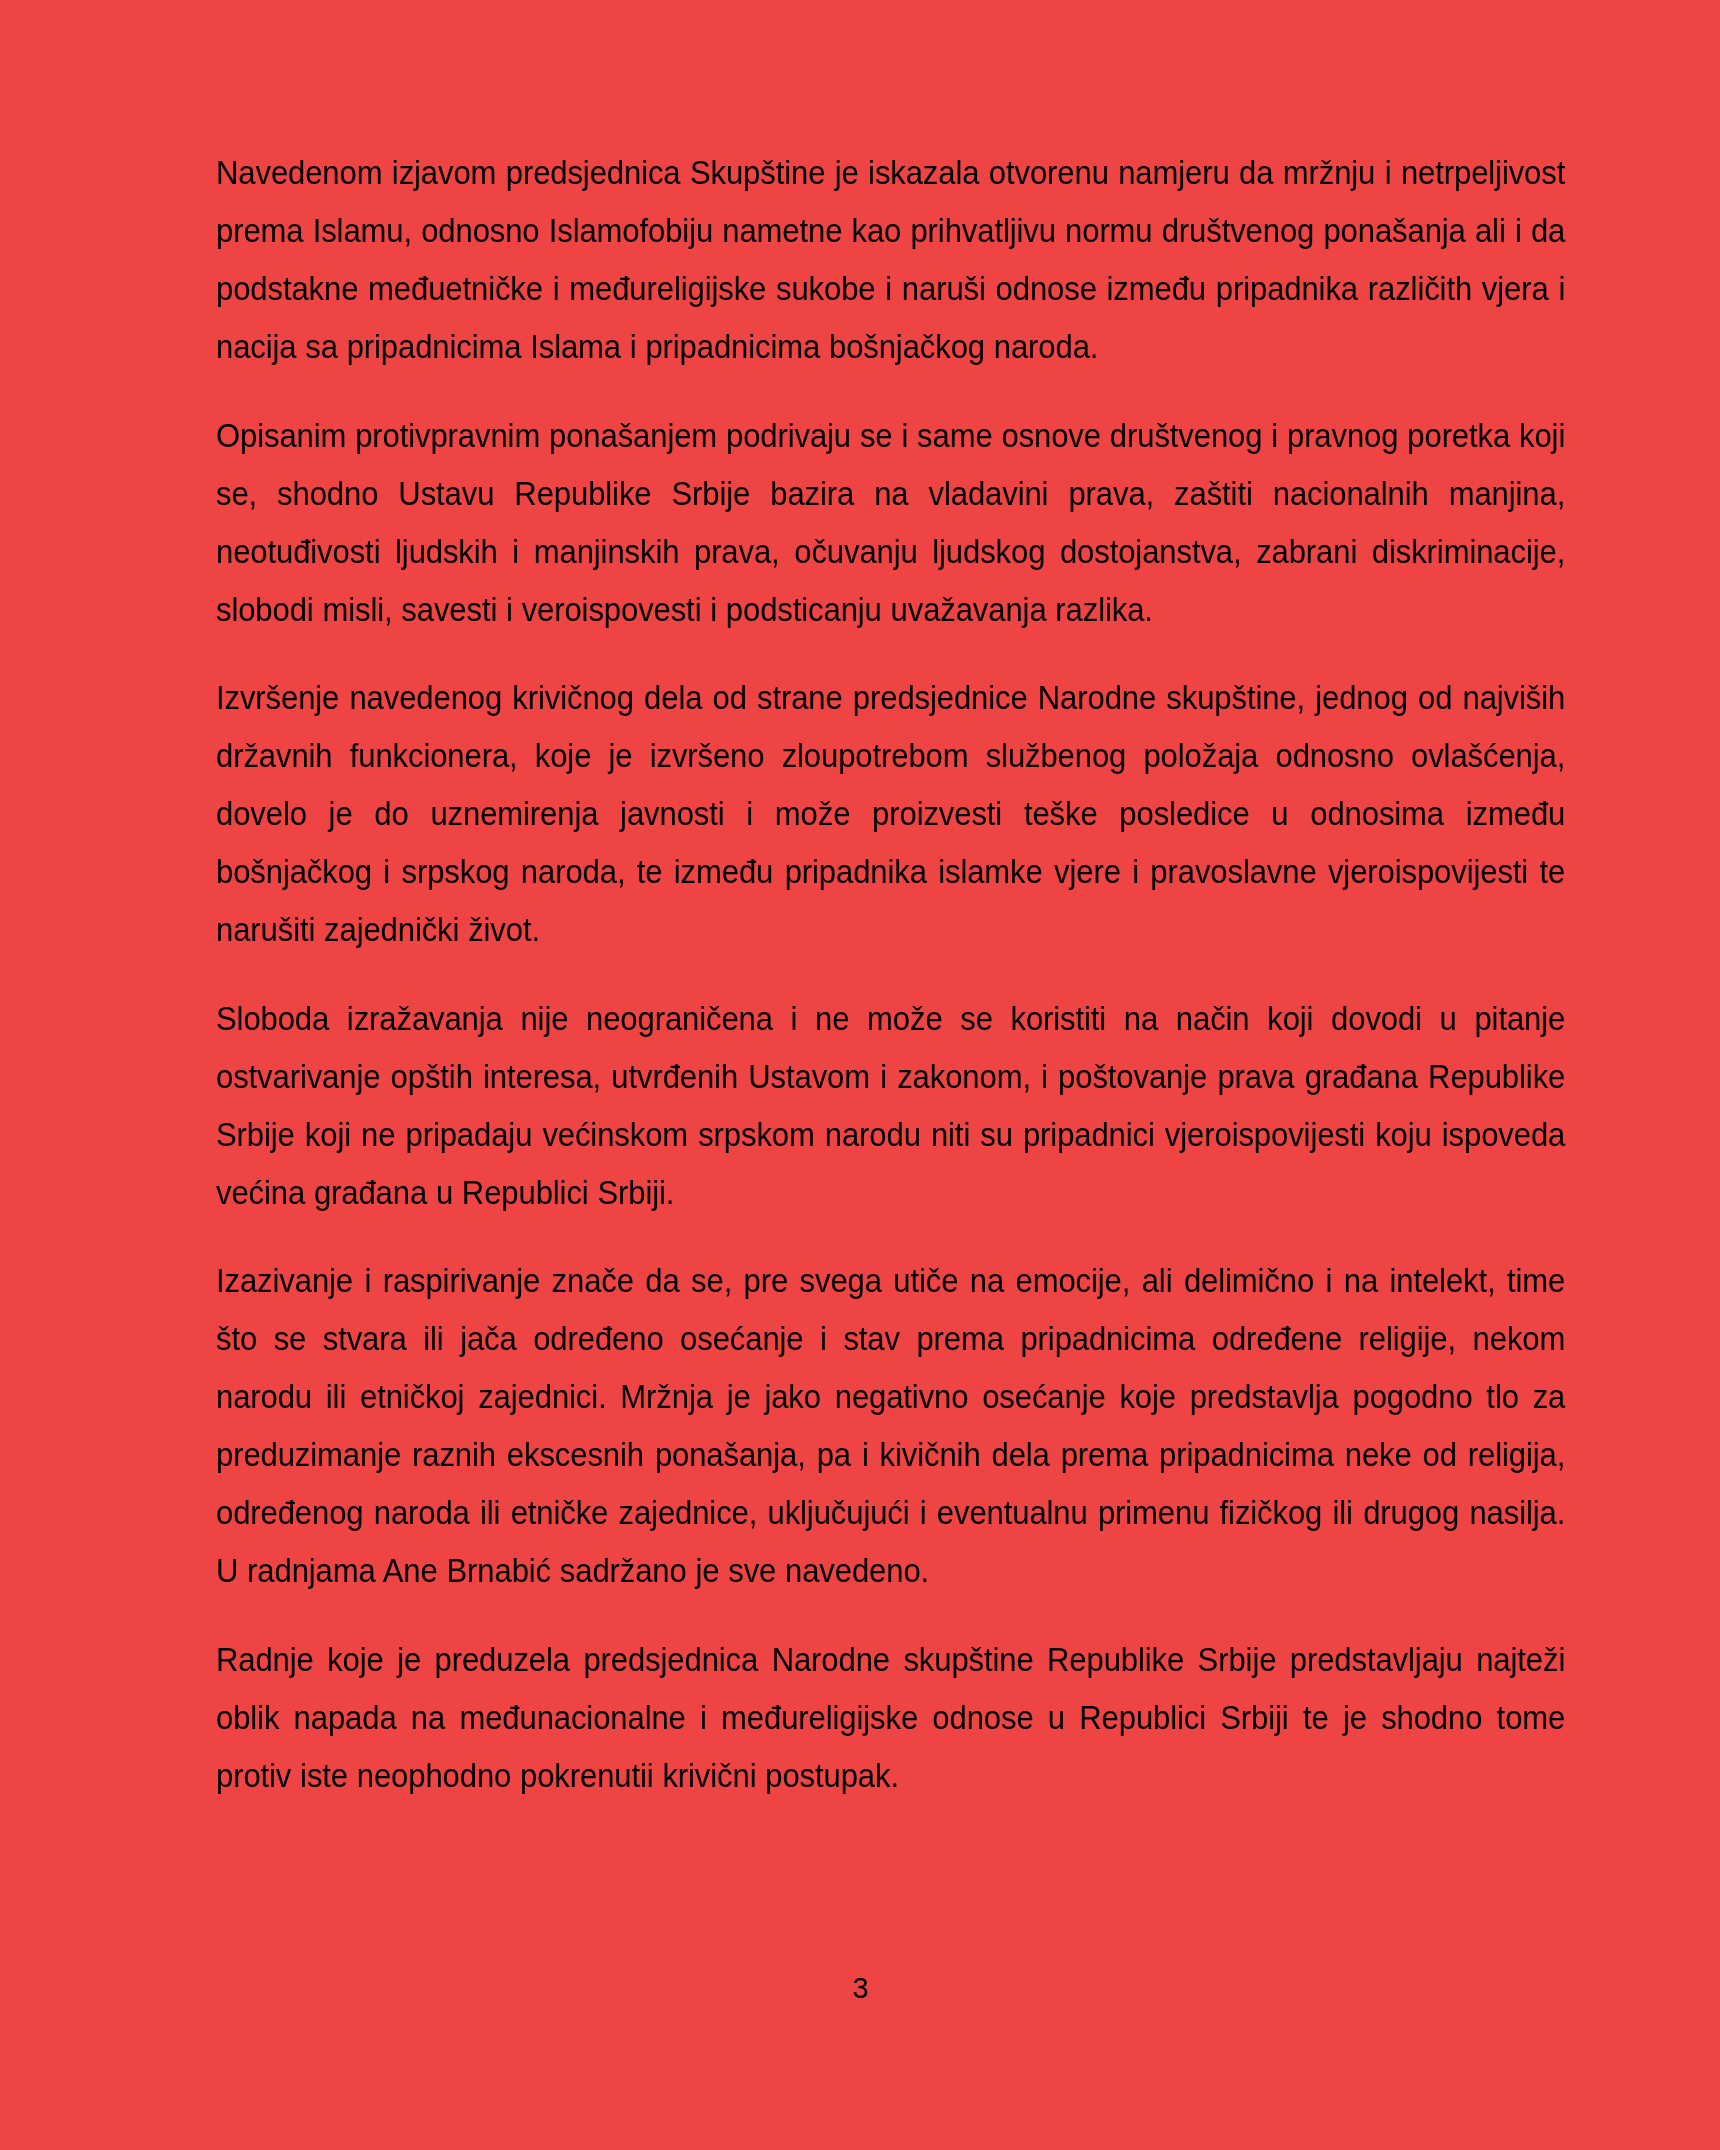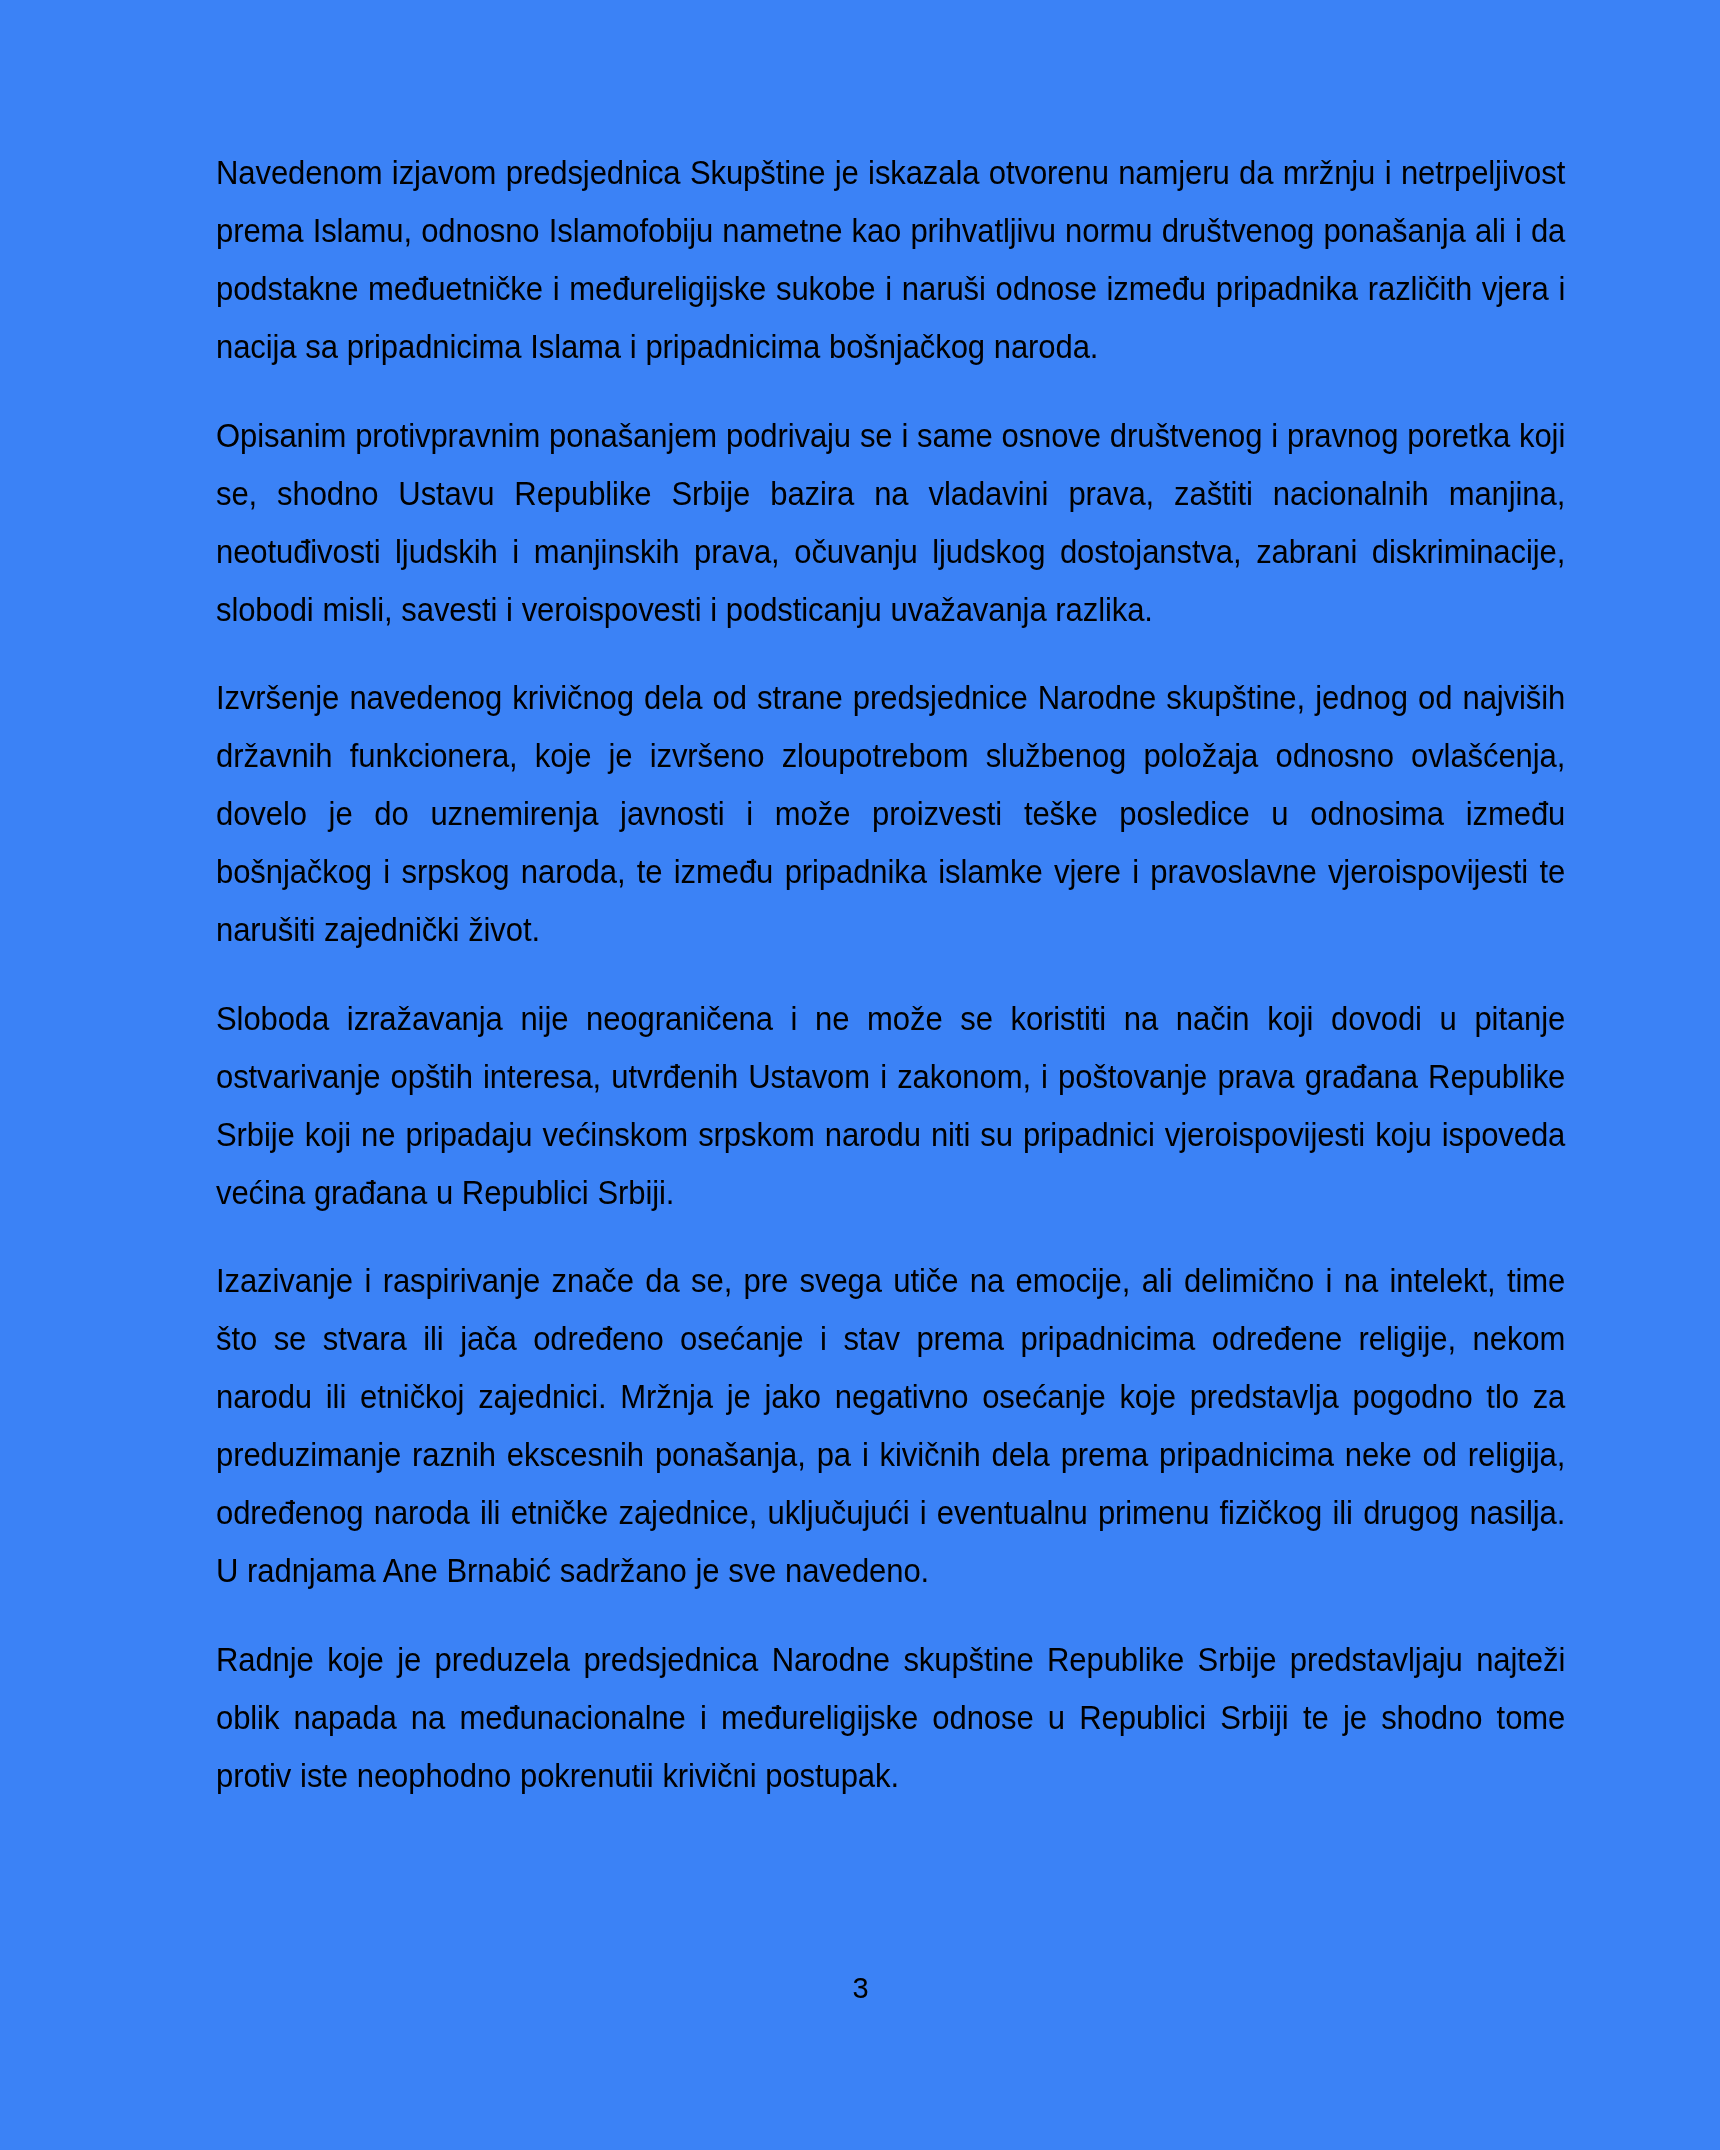--- a/index.html
+++ b/index.html
@@ -7,21 +7,21 @@
     padding: 0;
     background: #ffffff;
   }
   body {
     font-family: "Liberation Sans", "DejaVu Sans", sans-serif;
   }
   .page {
     position: relative;
     width: 1721px;
     height: 2151px;
-    background: #3b82f6;
+    background: #ef4444;
     box-sizing: border-box;
     overflow: hidden;
   }
   .doc-body {
     position: absolute;
     left: 216px;
     top: 144px;
     width: 1349px;
   }
   .para {

